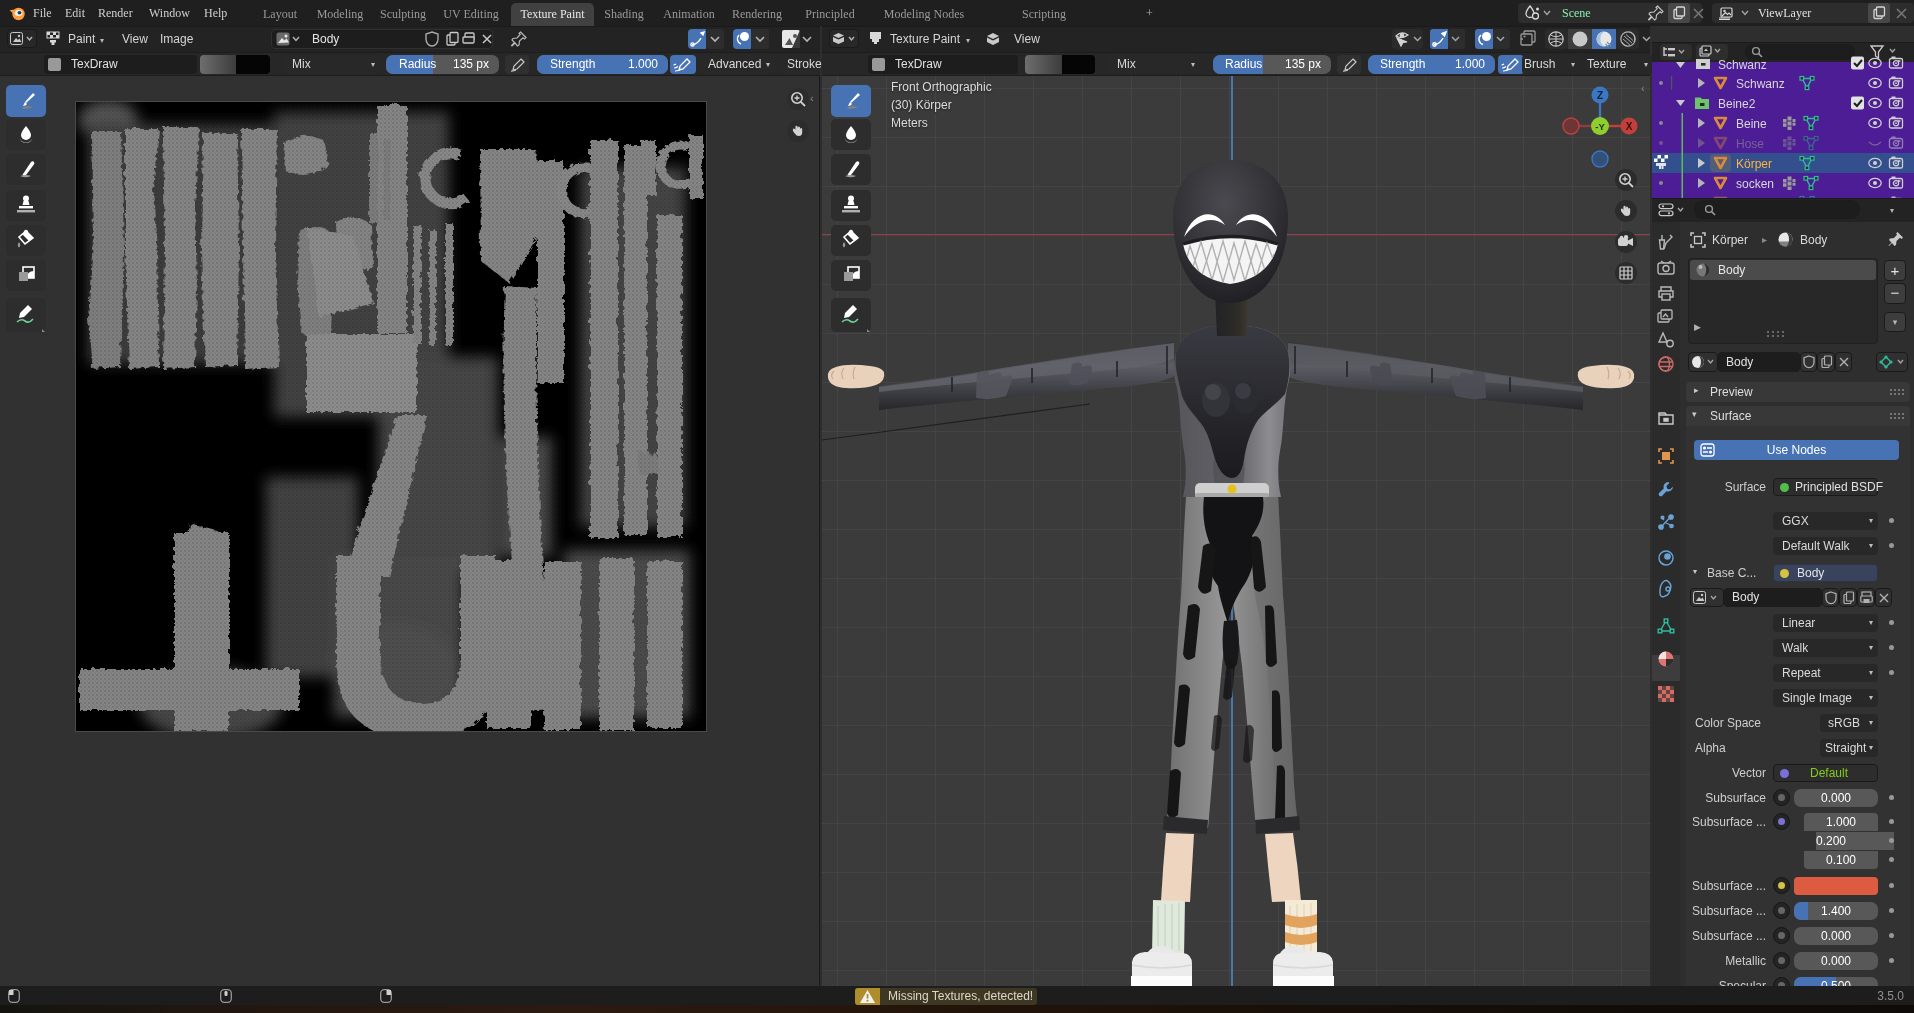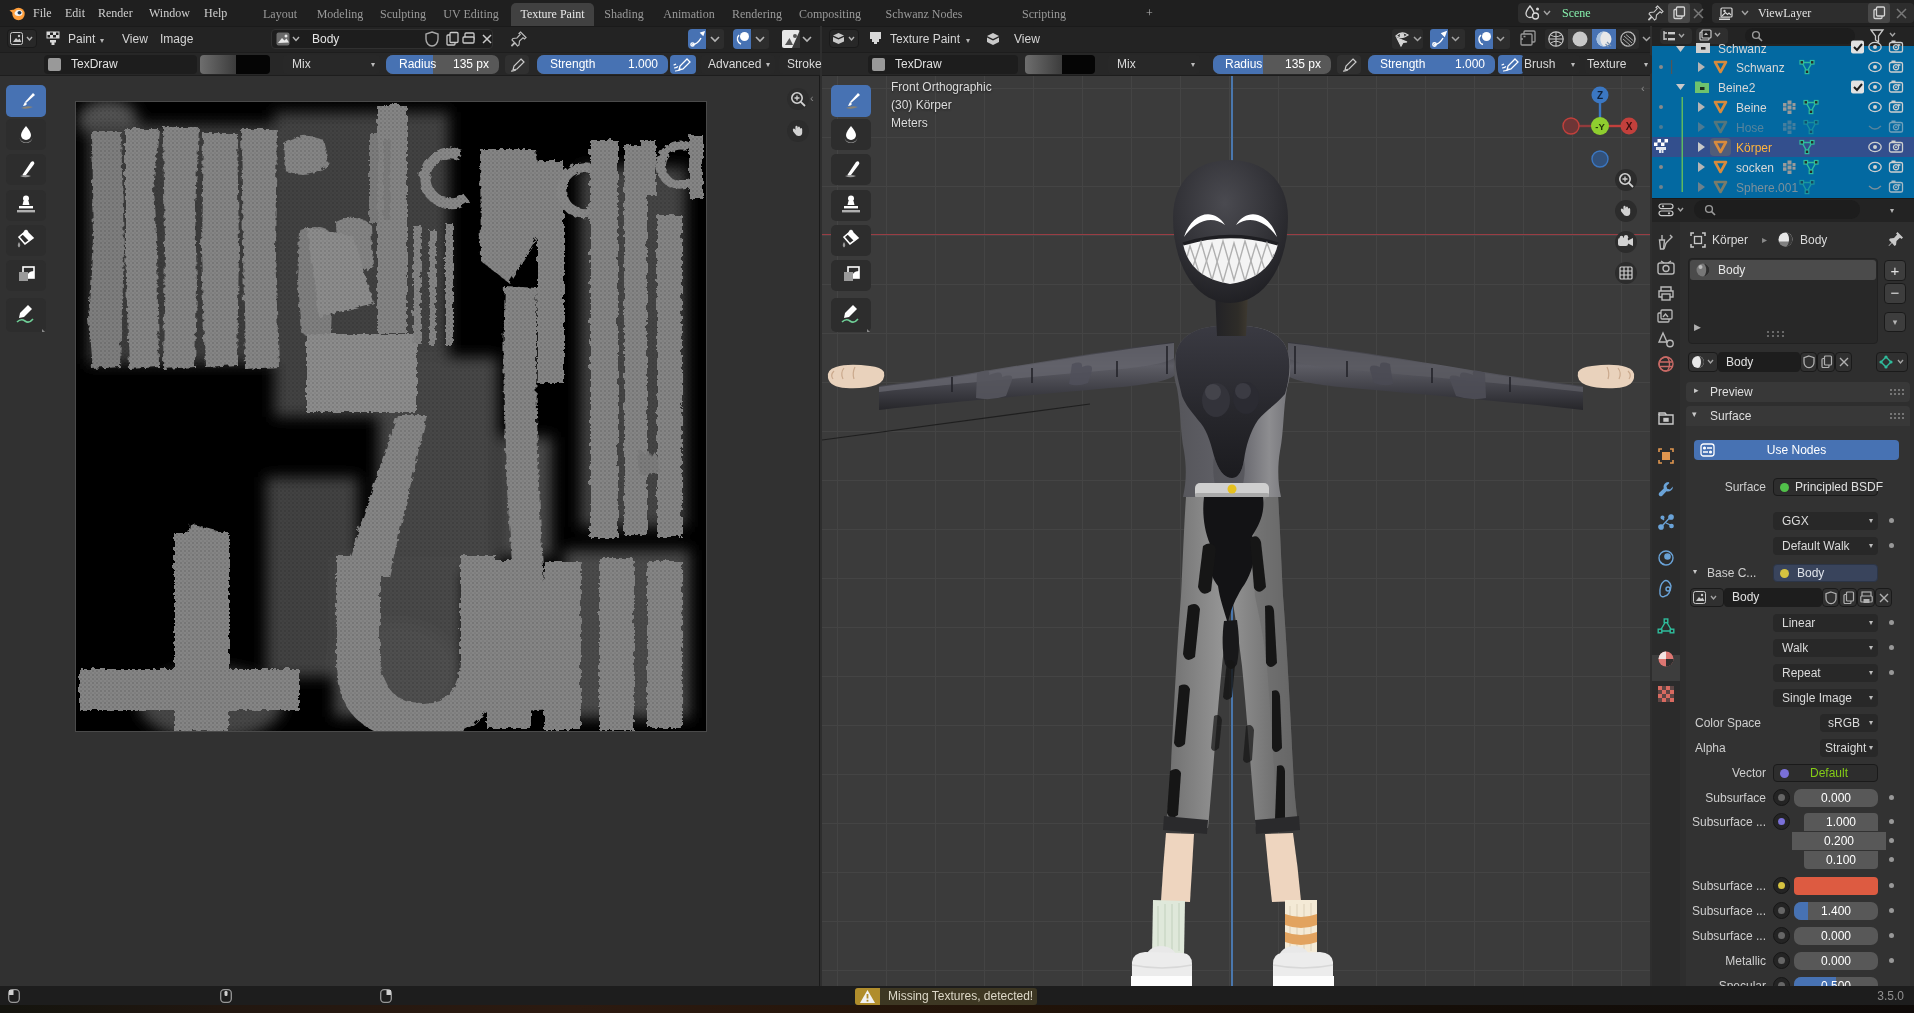--- a/index.html
+++ b/index.html
@@ -47,22 +47,22 @@
     <div class="menu" style="left:149px">Window</div>
     <div class="menu" style="left:204px">Help</div>
     <div class="tab" style="left:255px;width:50px">Layout</div>
     <div class="tab" style="left:309px;width:62px">Modeling</div>
     <div class="tab" style="left:372px;width:62px">Sculpting</div>
     <div class="tab" style="left:438px;width:66px">UV Editing</div>
     <div class="tab active" style="left:511px;width:83px">Texture Paint</div>
     <div class="tab" style="left:597px;width:54px">Shading</div>
     <div class="tab" style="left:656px;width:66px">Animation</div>
     <div class="tab" style="left:726px;width:62px">Rendering</div>
-    <div class="tab" style="left:793px;width:74px">Compositing</div>
-    <div class="tab" style="left:872px;width:104px">Schwanz Nodes</div>
+    <div class="tab" style="left:793px;width:74px">Principled</div>
+    <div class="tab" style="left:872px;width:104px">Modeling Nodes</div>
     <div class="tab" style="left:1014px;width:60px">Scripting</div>
     <div class="menu" style="left:1146px;color:#b5b5b5">+</div>
 
     <div class="abs" style="left:1518px;top:3px;width:184px;height:20px;background:#2d2d2d;border-radius:4px"></div>
     <svg class="abs" style="left:1524px;top:5px" width="32" height="16" viewBox="0 0 32 16">
       <path d="M6 1 q4 5 4 7.5 a4 4 0 0 1 -8 0 q0 -2.5 4 -7.5z" fill="none" stroke="#d8d8d8" stroke-width="1.3"></path>
       <circle cx="11.5" cy="11" r="3" fill="#2d2d2d" stroke="#d8d8d8" stroke-width="1.3"></circle>
         <circle cx="13.5" cy="4" r="1.5" fill="#d8d8d8"></circle>
       <path d="M20 6 l3 3.5 3 -3.5" fill="none" stroke="#a5a5a5" stroke-width="1.4"></path>
     </svg>
@@ -637,21 +637,21 @@
         <circle cx="11" cy="104" r="11" fill="#2c2c2c"></circle>
         <g fill="none" stroke="#d2d2d2" stroke-width="1.2">
             <rect x="5" y="98" width="12" height="12" rx="1"></rect>
             <path d="M9 98 v12 M13 98 v12 M5 102 h12 M5 106 h12"></path>
           </g>
       </svg>
     </div>
   </div>
   <div id="rightcol">
 
-    <div class="abs" style="left:1652px;top:26px;width:262px;height:172px;background:#0369a1;overflow:hidden">
+    <div class="abs" style="left:1652px;top:42px;width:262px;height:172px;background:#4c1d95;overflow:hidden">
       <div class="hdrrow" style="left:0;top:0;width:262px;height:20px;background:#232323"></div>
       <div class="wbtn" style="left:8px;top:2px;width:32px;height:16px;border:none;background:#2e2e2e"></div>
       <svg class="abs" style="left:11px;top:4px" width="26" height="12" viewBox="0 0 26 12">
           <path d="M1 1 v9 M1 3 h3 M1 9 h3" stroke="#c9c9c9" stroke-width="1.4" fill="none"></path>
           <rect x="5" y="2" width="7" height="2.4" fill="#c9c9c9"></rect>
           <rect x="5" y="8" width="7" height="2.4" fill="#c9c9c9"></rect>
           <path d="M16 4 l2.5 3 2.5 -3" fill="none" stroke="#a5a5a5" stroke-width="1.4"></path>
         </svg>
       <div class="wbtn" style="left:44px;top:2px;width:32px;height:16px;border:none;background:#2e2e2e"></div>
       <svg class="abs" style="left:47px;top:3px" width="26" height="14" viewBox="0 0 26 14">
@@ -1100,21 +1100,21 @@
           <div class="lbl" style="left:0;top:567px;width:86px;text-align:right">Subsurface</div>
           <div class="abs" style="left:93px;top:567px;width:17px;height:17px;border-radius:50%;background:#242424;border:1px solid #161616"></div>
           <div class="abs" style="left:98px;top:572px;width:7px;height:7px;border-radius:50%;background:#666"></div>
           <div class="slider" style="left:114px;top:567px;width:84px;height:18px;text-align:center"><span>0.000</span></div>
           <div class="abs" style="left:209px;top:573px;width:5px;height:5px;border-radius:50%;background:#989898"></div>
           <div class="lbl" style="left:0;top:591px;width:86px;text-align:right">Subsurface ...</div>
           <div class="abs" style="left:93px;top:591px;width:17px;height:17px;border-radius:50%;background:#242424;border:1px solid #161616"></div>
           <div class="abs" style="left:98px;top:596px;width:7px;height:7px;border-radius:50%;background:#7a70d8"></div>
           <div class="slider" style="left:124px;top:591px;width:74px;height:18px;text-align:center;border-radius:4px 4px 0 0"><span>1.000</span></div>
           <div class="abs" style="left:209px;top:597px;width:5px;height:5px;border-radius:50%;background:#989898"></div>
-          <div class="slider" style="left:112px;top:610px;width:94px;height:18px;text-align:center;border-radius:0"><span>0.200</span></div>
+          <div class="slider" style="left:136px;top:610px;width:78px;height:18px;text-align:left;border-radius:0"><span>0.200</span></div>
           <div class="abs" style="left:209px;top:616px;width:5px;height:5px;border-radius:50%;background:#989898"></div>
           <div class="slider" style="left:124px;top:629px;width:74px;height:18px;text-align:center;border-radius:0 0 4px 4px"><span>0.100</span></div>
           <div class="abs" style="left:209px;top:635px;width:5px;height:5px;border-radius:50%;background:#989898"></div>
           <div class="lbl" style="left:0;top:655px;width:86px;text-align:right">Subsurface ...</div>
           <div class="abs" style="left:93px;top:655px;width:17px;height:17px;border-radius:50%;background:#242424;border:1px solid #161616"></div>
           <div class="abs" style="left:98px;top:660px;width:7px;height:7px;border-radius:50%;background:#d6c340"></div>
           <div class="abs" style="left:114px;top:655px;width:84px;height:18px;background:#dd5b41;border-radius:4px"></div>
           <div class="abs" style="left:209px;top:661px;width:5px;height:5px;border-radius:50%;background:#989898"></div>
           <div class="lbl" style="left:0;top:680px;width:86px;text-align:right">Subsurface ...</div>
           <div class="abs" style="left:93px;top:680px;width:17px;height:17px;border-radius:50%;background:#242424;border:1px solid #161616"></div>

